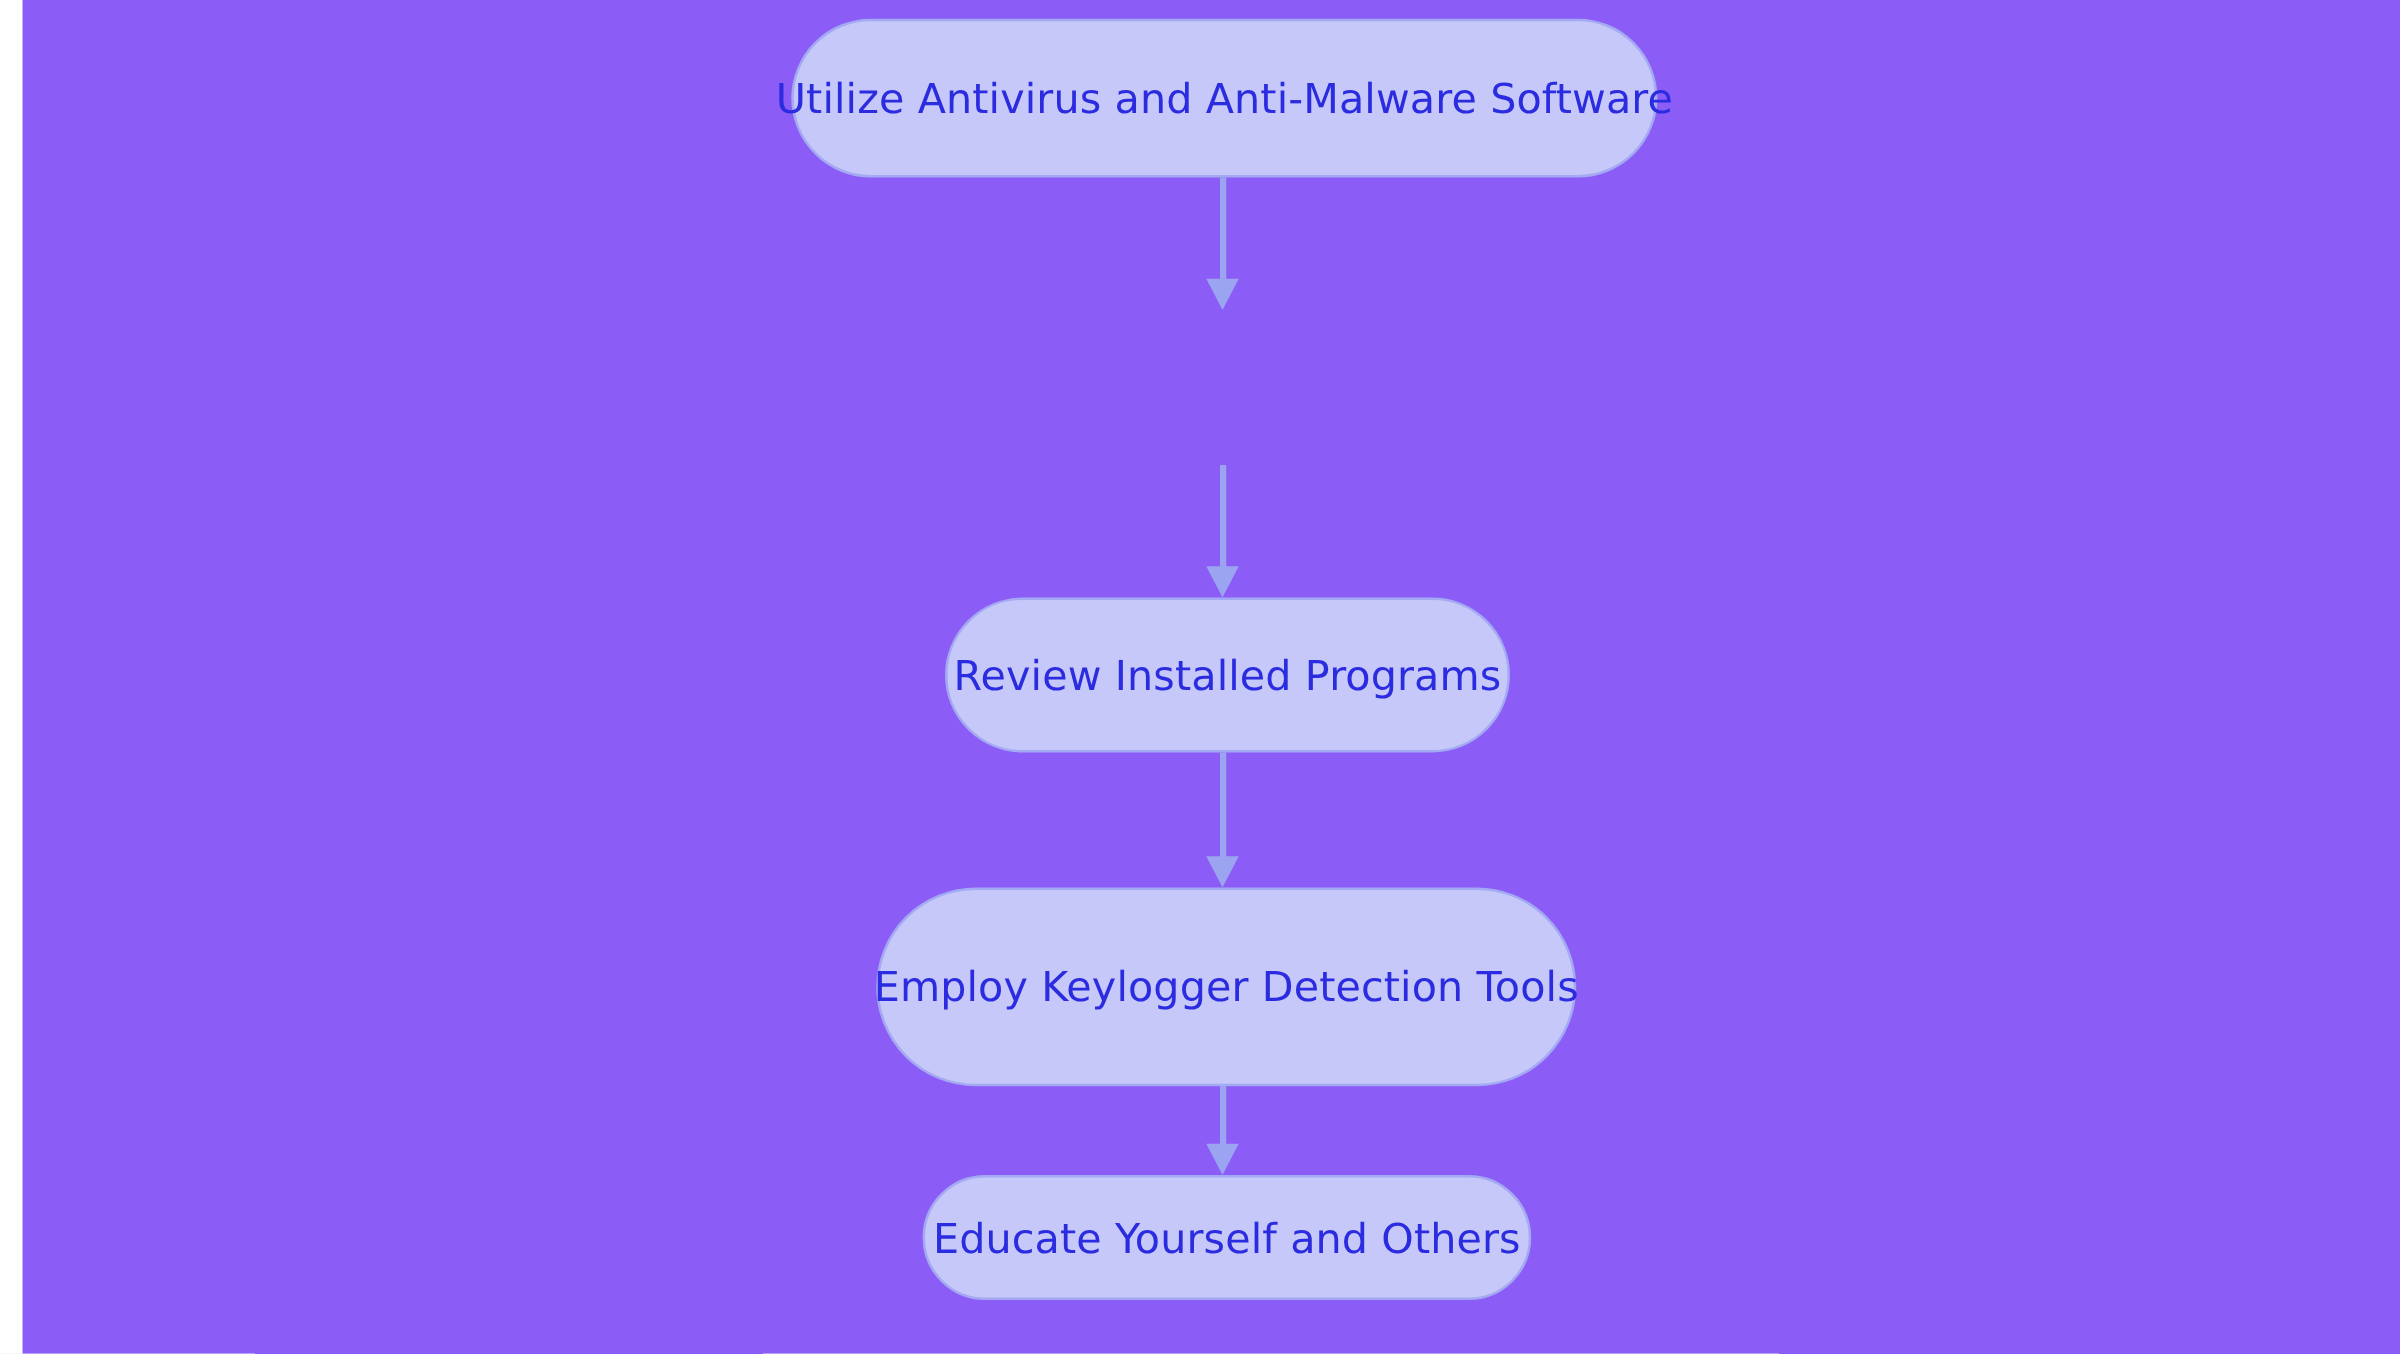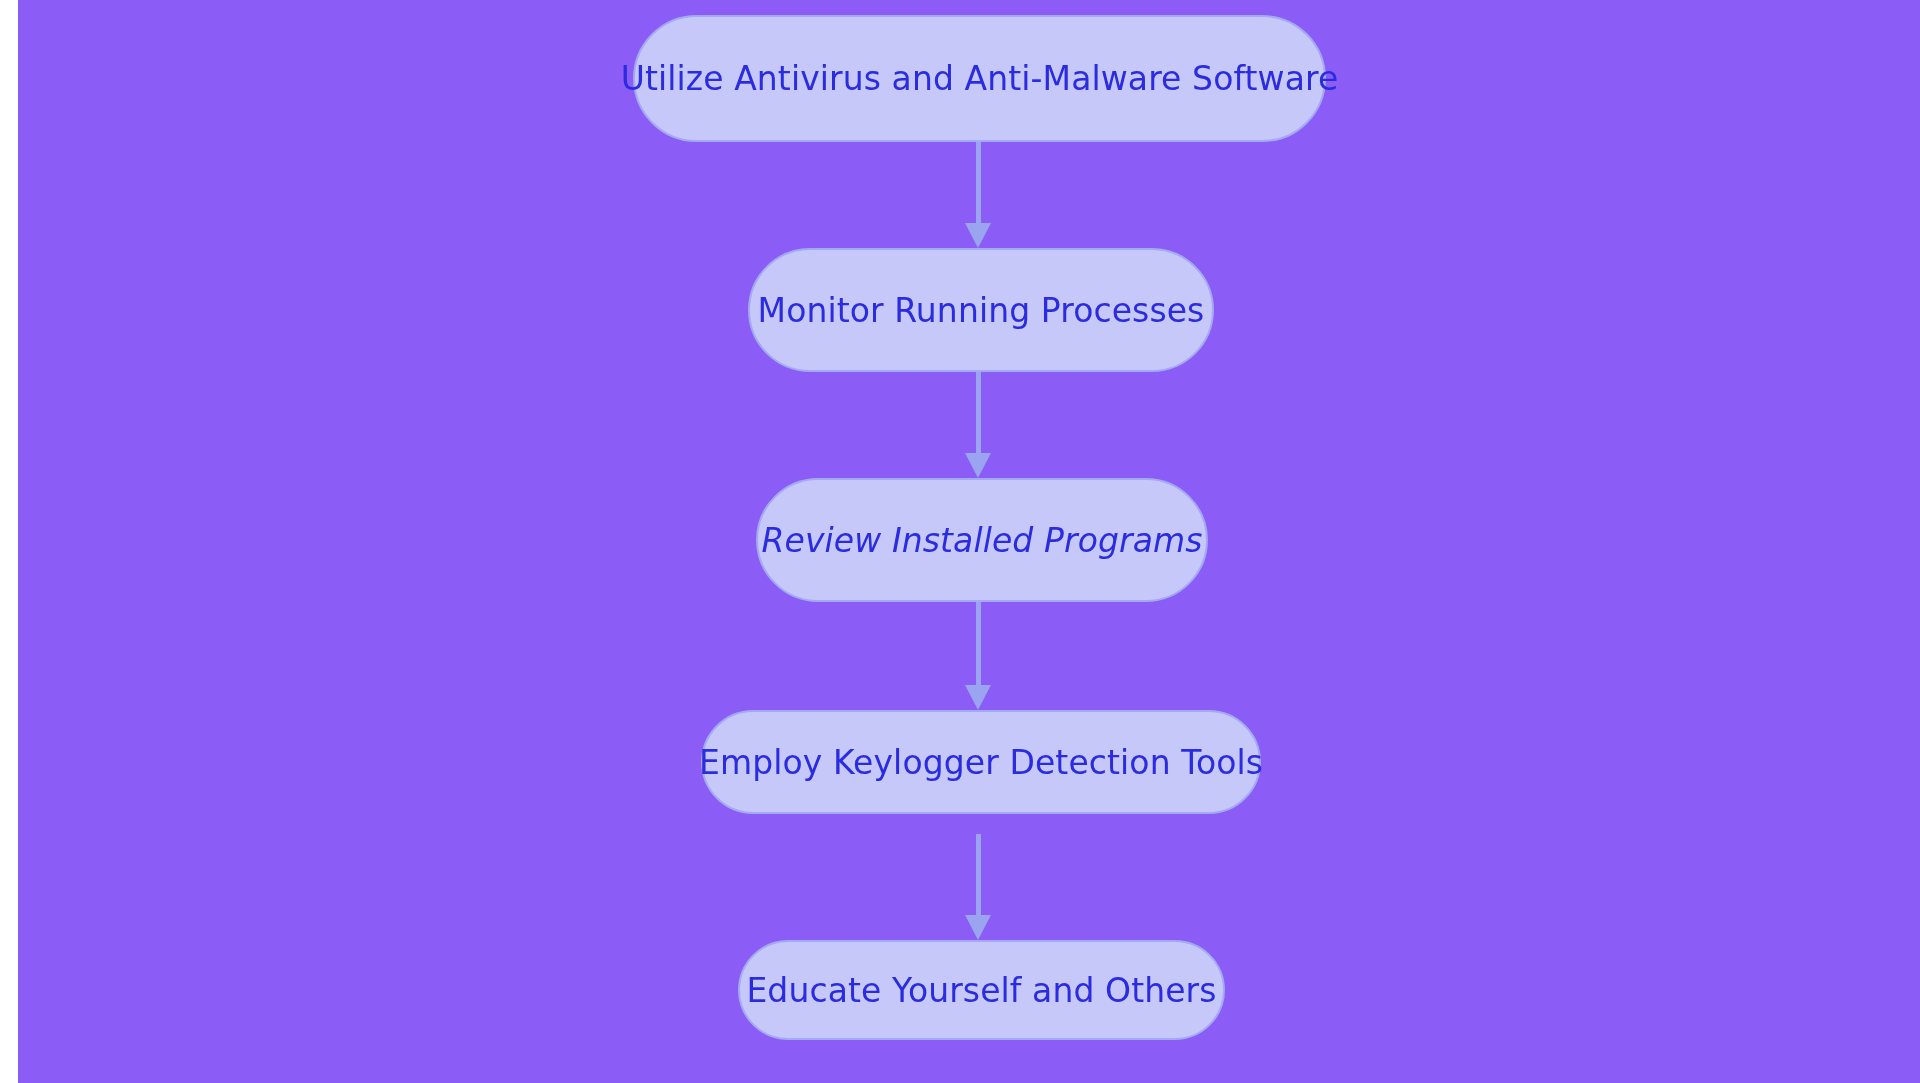--- a/index.html
+++ b/index.html
@@ -42,22 +42,22 @@
     font-weight: 400;
     letter-spacing: 0.1px;
     line-height: 1;
     color: #2b2be0;
     font-family: "DejaVu Sans", "Liberation Sans", sans-serif;
   }
 
   
   .node-1 { left: 615px;  top: 15px;   width: 693px; height: 127px; }
   .node-2 { left: 730px;  top: 248px;  width: 466px; height: 124px; }
-  .node-3 { left: 738px;  top: 478px;  width: 452px; height: 124px; font-style: italic; }
-  .node-4 { left: 683px;  top: 710px;  width: 560px; height: 104px; }
+  .node-3 { left: 738px;  top: 478px;  width: 452px; height: 124px; }
+  .node-4 { left: 683px;  top: 710px;  width: 560px; height: 159px; }
   .node-5 { left: 720px;  top: 940px;  width: 487px; height: 100px; }
 
   
   .connector {
     position: absolute;
     z-index: 1;
   }
   .connector .line {
     position: absolute;
     left: 0;
@@ -98,23 +98,20 @@
 
   <div class="node node-1">
     <span class="node-label">Utilize Antivirus and Anti-Malware Software</span>
   </div>
 
   <div class="connector conn-1">
     <div class="line"></div>
     <div class="head"></div>
   </div>
 
-  <div class="node node-2">
-    <span class="node-label">Monitor Running Processes</span>
-  </div>
 
   <div class="connector conn-2">
     <div class="line"></div>
     <div class="head"></div>
   </div>
 
   <div class="node node-3">
     <span class="node-label">Review Installed Programs</span>
   </div>
 

